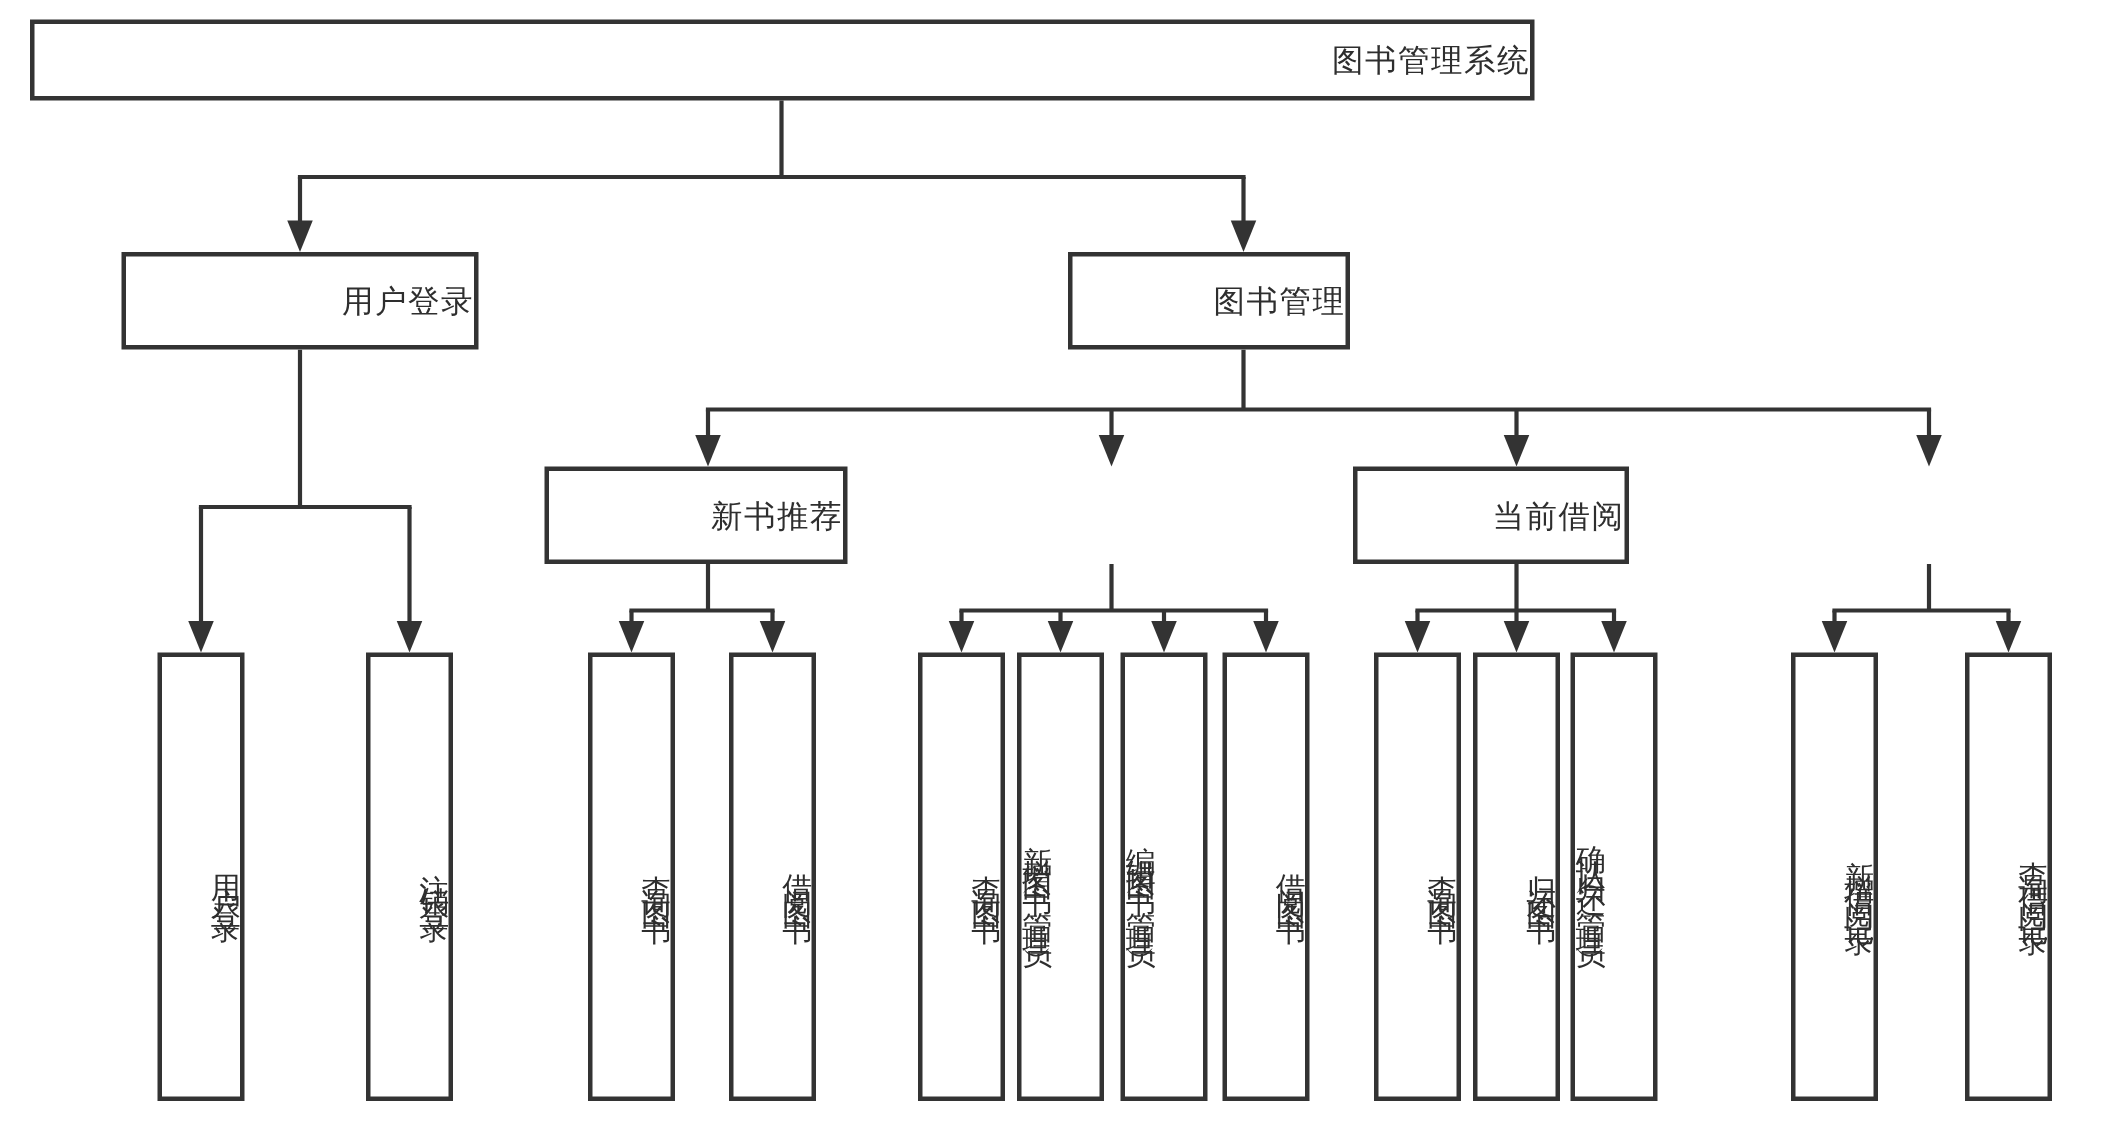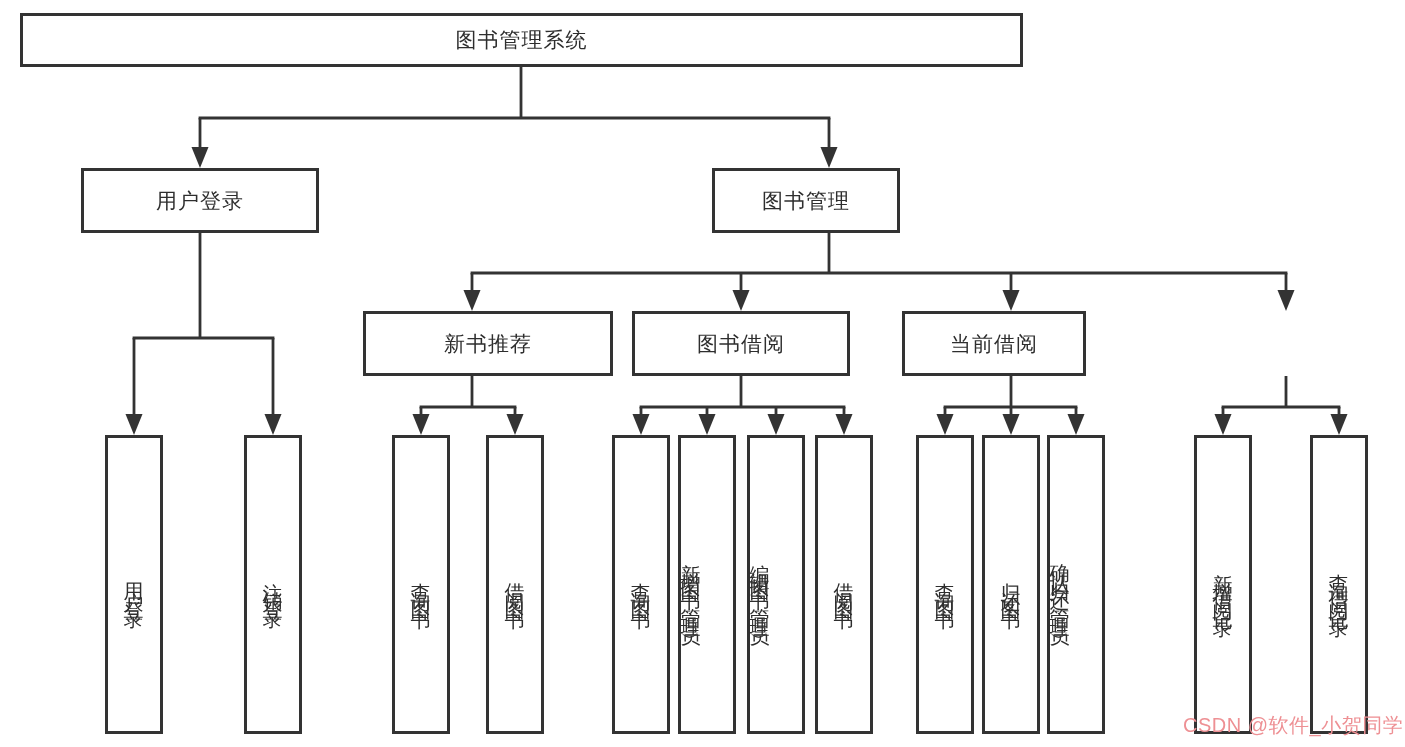--- a/index.html
+++ b/index.html
@@ -16,21 +16,21 @@
     left: 0; top: 0;
     width: 1405px; height: 747px;
   }
   .box {
     position: absolute;
     box-sizing: border-box;
     background: #ffffff;
     border: 3px solid #333333;
     display: flex;
     align-items: center;
-    justify-content: center;
+    justify-content: flex-end;
     color: #2e2e2e;
   }
   .hbox span {
     font-size: 21px;
     letter-spacing: 1px;
     white-space: nowrap;
   }
   .vbox {
     top: 435px;
     width: 58px;
@@ -121,25 +121,22 @@
     <span>图书管理系统</span>
   </div>
 
   <div class="box hbox" style="left:81px;top:168px;width:238px;height:65px">
     <span>用户登录</span>
   </div>
   <div class="box hbox" style="left:712px;top:168px;width:188px;height:65px">
     <span>图书管理</span>
   </div>
 
-  <div class="box hbox" style="left:363px;top:311px;width:250px;height:65px">
+  <div class="box hbox" style="left:363px;top:311px;width:202px;height:65px">
     <span>新书推荐</span>
-  </div>
-  <div class="box hbox" style="left:632px;top:311px;width:218px;height:65px">
-    <span>图书借阅</span>
   </div>
   <div class="box hbox" style="left:902px;top:311px;width:184px;height:65px">
     <span>当前借阅</span>
   </div>
 
   <div class="box vbox" style="left:105px">
     <span class="vtext">用户登录</span>
   </div>
   <div class="box vbox" style="left:244px">
     <span class="vtext">注销登录</span>
@@ -175,14 +172,13 @@
     <span class="vtext">确认归还（管理员）</span>
   </div>
 
   <div class="box vbox" style="left:1194px">
     <span class="vtext">新增借阅记录</span>
   </div>
   <div class="box vbox" style="left:1310px">
     <span class="vtext">查询借阅记录</span>
   </div>
 
-  <div class="watermark" style="color: rgb(238, 144, 148);">CSDN @软件_小贺同学</div>
 </div>
 
 </body></html>

